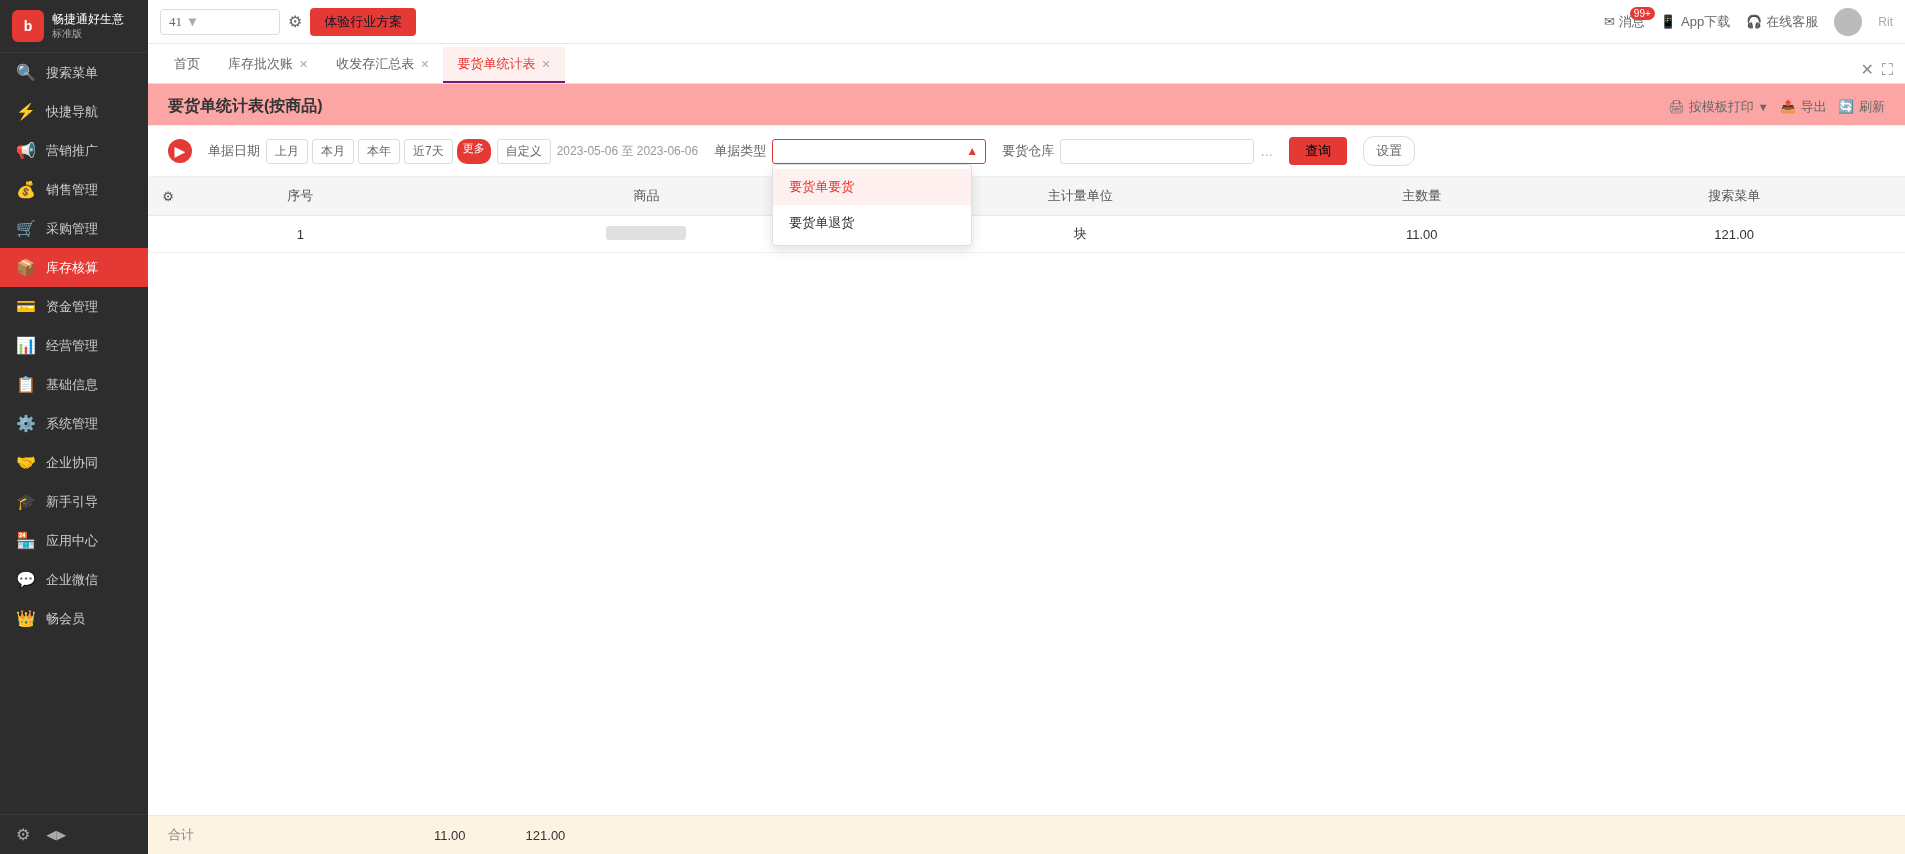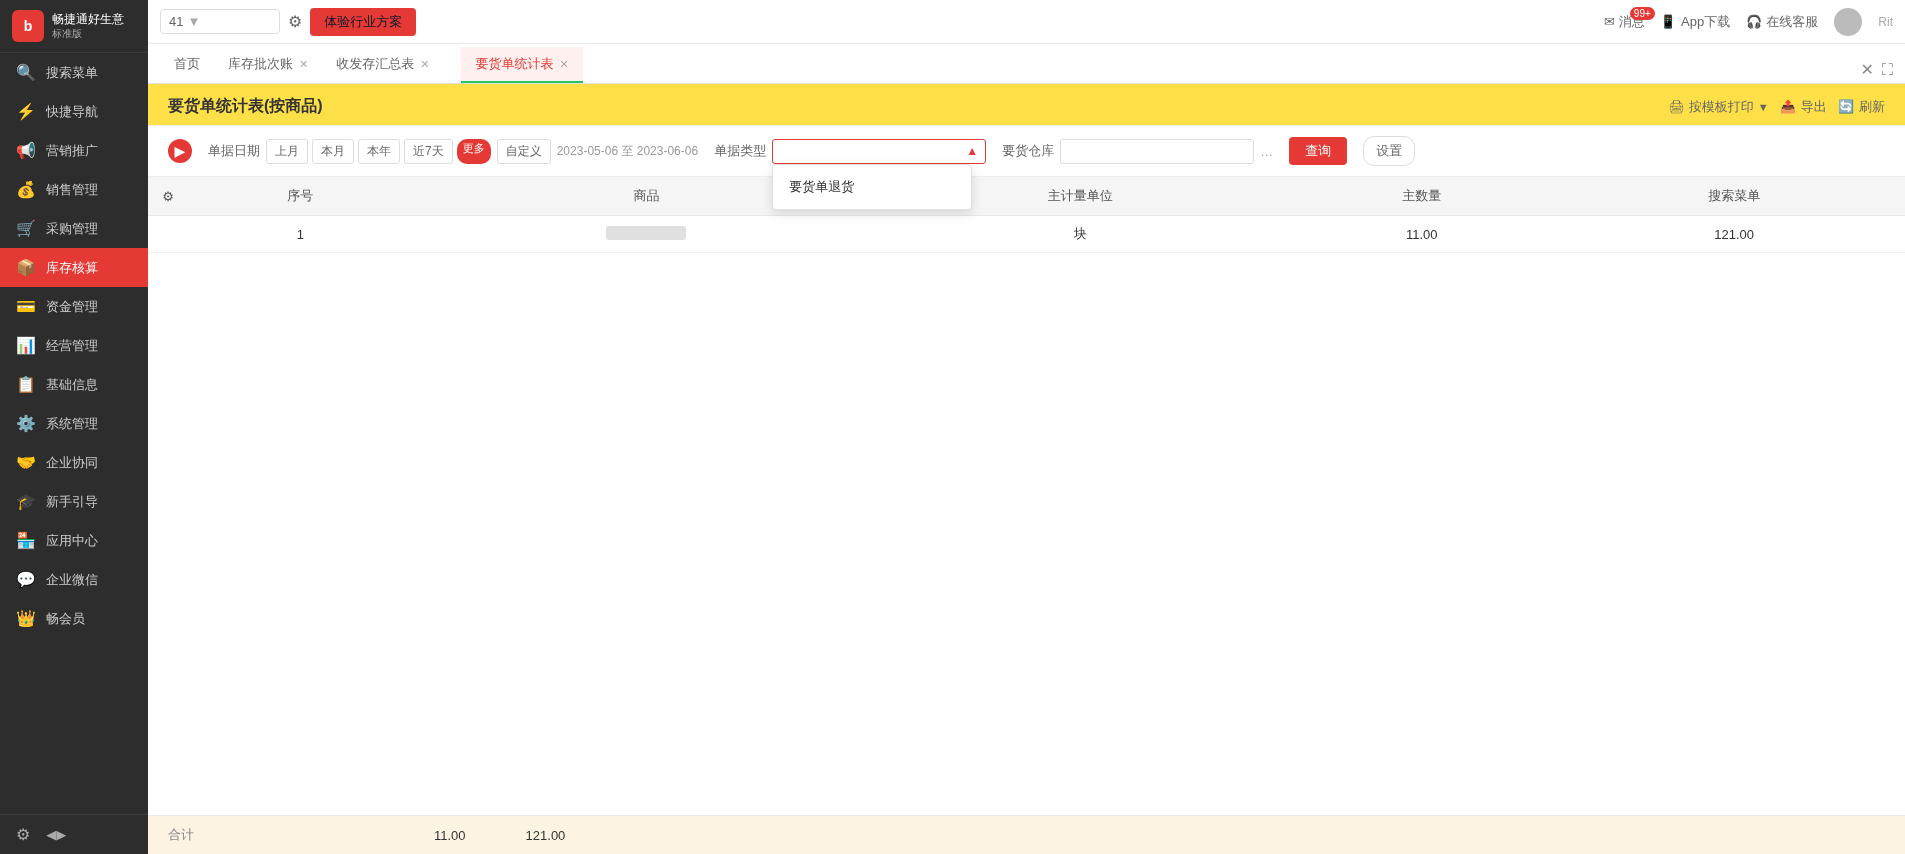--- a/index.html
+++ b/index.html
@@ -78,20 +78,21 @@
       display: flex; align-items: center; gap: 8px; flex: 1;
     }
     .store-selector {
       display: flex; gap: 4px;
       border: 1px solid #ddd; border-radius: 4px;
       padding: 4px 8px;
       cursor: pointer;
       color: #666;
       font-size: 13px;
       min-width: 120px;
+      font-family: Liberation Serif, serif;
     }
     .settings-icon-btn {
       color: #666; cursor: pointer; font-size: 16px;
     }
     .promo-btn {
       background: #e53935;
       color: #0f172a;
       border: none;
       border-radius: 4px;
       padding: 5px 14px;
@@ -130,23 +131,22 @@
       padding: 8px 14px;
       cursor: pointer;
       color: #666;
       font-size: 13px;
       border-bottom: 2px solid transparent;
       display: flex; align-items: center; gap: 6px;
       white-space: nowrap;
     }
     .tab.active {
       color: #e53935;
-      border-bottom: 2px solid #22c55e;
+      border-bottom: 2px solid #701a75;
       background: #fff0f0;
-      margin-left: 18px;
     }
     .tab-close {
       color: #aaa; cursor: pointer; font-size: 11px;
     }
     .tabbar-actions {
       margin-left: auto;
       display: flex; align-items: center; gap: 8px; padding-bottom: 4px;
     }
     .tabbar-action-btn {
       cursor: pointer; color: #888; font-size: 16px;
@@ -154,21 +154,21 @@
 
     
     .content {
       flex: 1;
       overflow: auto;
       background: #f5f5f5;
       display: flex;
       flex-direction: column;
     }
     .page-header {
-      background: #fde047;
+      background: #fca5a5;
       padding: 12px 20px 8px;
       display: flex;
       align-items: center;
       justify-content: space-between;
       border-bottom: 1px solid #eee;
       flex-shrink: 0;
     }
     .page-title {
       font-size: 16px;
       font-weight: bold;
@@ -250,21 +250,21 @@
       padding: 4px 8px;
       font-size: 13px;
       min-width: 140px;
       outline: none;
       color: #333;
     }
     .filter-more-btn {
       color: #aaa; cursor: pointer;
     }
     .query-btn {
-      background: #e53935; color: #ffffff;
+      background: #e53935; color: #000000;
       border: none; border-radius: 4px;
       padding: 5px 16px; cursor: pointer;
       font-size: 13px;
     }
     .settings-filter-btn {
       background: #fff; color: #666;
       border: 1px solid #ddd; border-radius: 11px;
       padding: 5px 12px; cursor: pointer;
       font-size: 13px;
     }
@@ -514,20 +514,21 @@
         <span class="filter-date-range">2023-05-06 至 2023-06-06</span>
       </div>
 
       <div class="filter-type-group">
         <span class="filter-label">单据类型</span>
         <div class="filter-type-wrapper">
           <input class="filter-type-input" type="text" value="" style="">
           <span class="filter-type-arrow">▲</span>
 
           <div class="dropdown-menu">
+            <div class="dropdown-item selected">要货单要货</div>
             <div class="dropdown-item">要货单退货</div>
           </div>
         </div>
       </div>
 
       <div class="filter-warehouse-group">
         <span class="filter-label">要货仓库</span>
         <input class="filter-warehouse-input" type="text" style="">
         <span class="filter-more-btn">…</span>
       </div>

